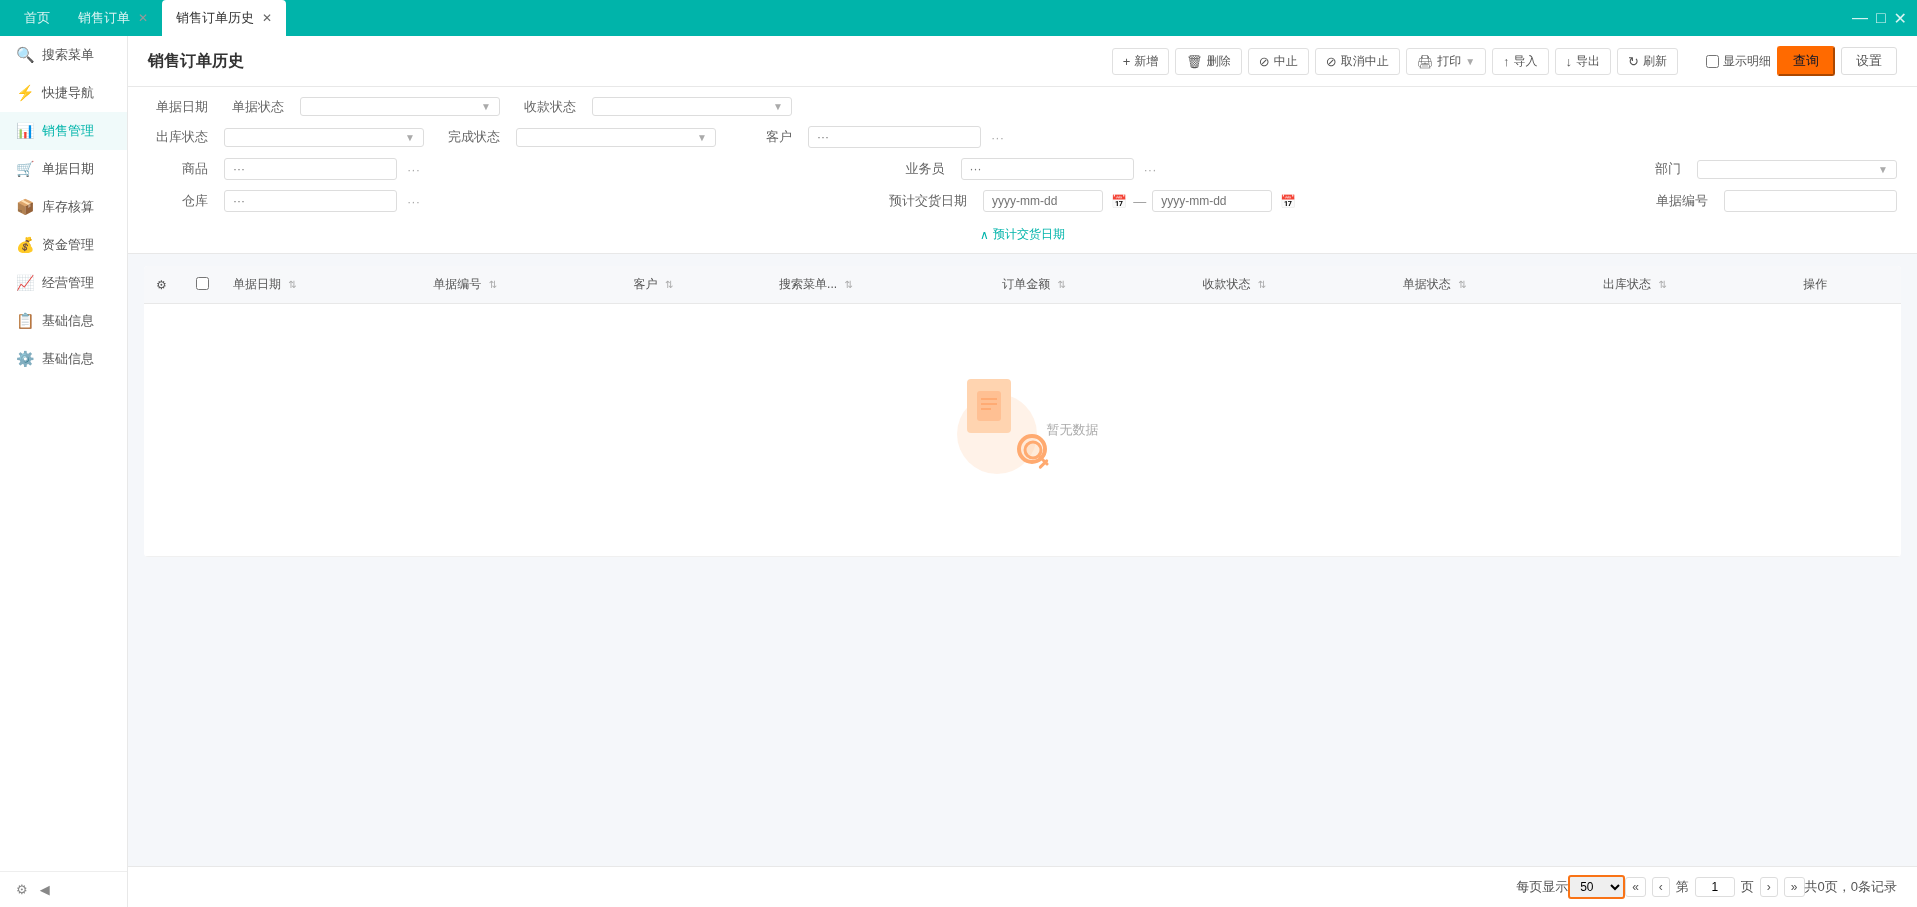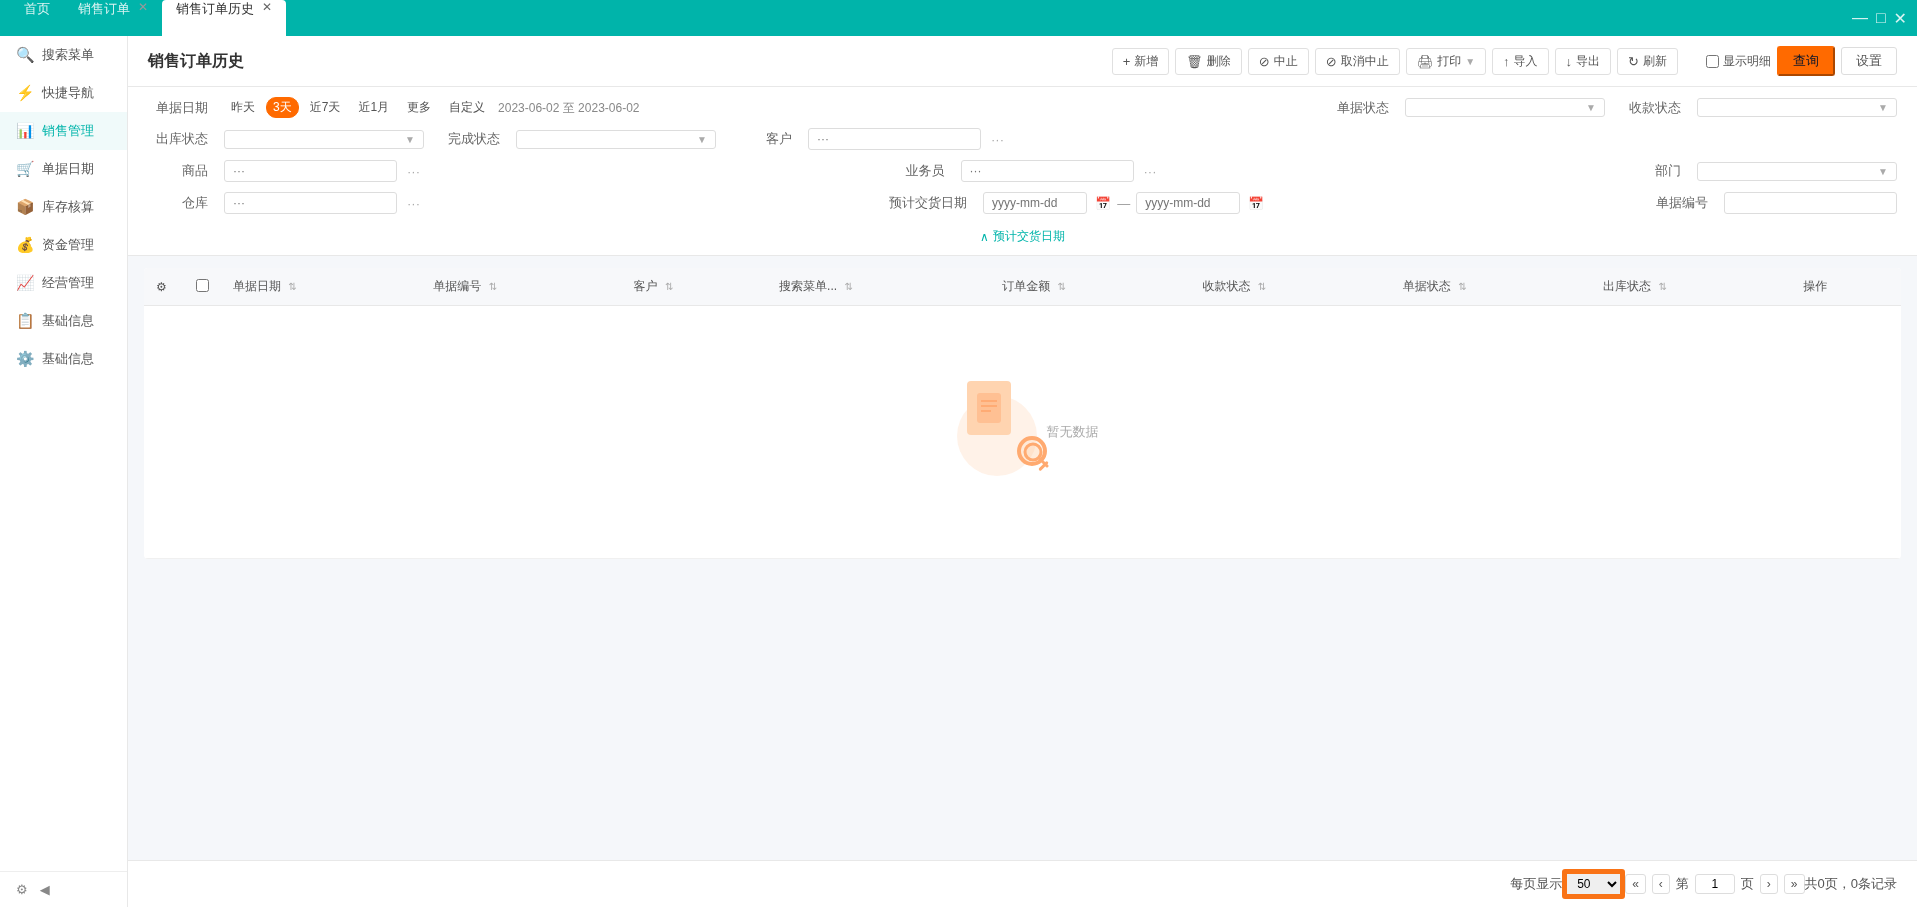--- a/index.html
+++ b/index.html
@@ -1,20 +1,20 @@
 <!DOCTYPE html>
 <html><head>
   <meta charset="utf-8">
   <style>
     * { box-sizing: border-box; margin: 0; padding: 0; }
     body { font-family: 'Microsoft YaHei', Arial, sans-serif; font-size: 13px; background: #f5f5f5; color: #333; display: flex; flex-direction: column; height: 100vh; overflow: hidden; }
 
     
     .top-bar { background: #00b4aa; display: flex; align-items: center; height: 36px; padding: 0 10px; flex-shrink: 0; }
-    .tab-item { display: flex; align-items: flex-start; padding: 0 14px; height: 36px; color: rgba(255,255,255,0.85); cursor: pointer; font-size: 13px; position: relative; }
+    .tab-item { display: flex; align-items: center; padding: 0 14px; height: 36px; color: rgba(255,255,255,0.85); cursor: pointer; font-size: 13px; position: relative; }
     .tab-item.active { background: #fff; color: #333; border-radius: 4px 4px 0 0; }
     .tab-item .close-btn { margin-left: 8px; font-size: 12px; color: #999; cursor: pointer; }
     .tab-item.active .close-btn { color: #666; }
     .top-right { margin-left: auto; display: flex; align-items: center; gap: 8px; }
     .top-right-icon { color: rgba(255,255,255,0.85); cursor: pointer; font-size: 16px; }
 
     
     .main-layout { display: flex; flex: 1; overflow: hidden; }
 
     
@@ -46,38 +46,38 @@
     .filter-field { display: flex; align-items: center; gap: 6px; flex: 1; }
     .date-quick { display: flex; align-items: center; gap: 4px; font-size: 12px; }
     .date-btn { padding: 1px 6px; border-radius: 3px; cursor: pointer; color: #555; border: 1px solid transparent; }
     .date-btn.active { background: #ff6a00; color: #fff; border-radius: 10px; border-color: #ff6a00; }
     .date-range-text { font-size: 12px; color: #888; margin-top: 2px; }
     .filter-select { display: flex; align-items: center; border: 1px solid #ddd; border-radius: 3px; padding: 3px 8px; min-width: 160px; background: #fff; cursor: pointer; justify-content: space-between; font-size: 12px; color: #999; }
     .filter-select-wide { min-width: 200px; }
     .filter-input { border: 1px solid #ddd; border-radius: 3px; padding: 3px 8px; min-width: 160px; font-size: 12px; color: #999; }
     .filter-dots { color: #aaa; cursor: pointer; margin-left: 4px; }
     .collapse-btn { display: flex; align-items: center; justify-content: center; color: #00b4aa; cursor: pointer; font-size: 12px; gap: 4px; width: 100%; padding-top: 4px; }
-    .date-input { border: 1px solid #ddd; border-radius: 3px; padding: 3px 8px; width: 104px; font-size: 12px; color: #bbb; }
+    .date-input { border: 1px solid #ddd; border-radius: 3px; padding: 3px 8px; width: 120px; font-size: 12px; color: #bbb; }
     .date-sep { color: #999; }
     .cal-icon { color: #bbb; cursor: pointer; margin-left: 2px; }
 
     
     .table-area { flex: 1; overflow: auto; padding: 12px 16px; background: #f5f7fa; }
     .data-table { width: 100%; border-collapse: collapse; background: #fff; border-radius: 4px; overflow: hidden; }
     .data-table th { background: #f7f8fa; border-bottom: 1px solid #e8e8e8; padding: 10px 12px; text-align: left; font-size: 12px; color: #555; font-weight: normal; white-space: nowrap; }
     .data-table td { border-bottom: 1px solid #f0f0f0; padding: 10px 12px; font-size: 12px; color: #555; }
     .data-table th .sort-icon { display: inline-block; margin-left: 4px; color: #aaa; font-size: 10px; }
     .th-gear { width: 40px; text-align: center; cursor: pointer; color: #aaa; }
     .th-check { width: 36px; text-align: center; }
     .empty-area { display: flex; flex-direction: row; align-items: center; justify-content: center; padding: 60px 0; }
     .empty-text { color: #aaa; font-size: 13px; }
 
     
     .footer { background: #fff; border-top: 1px solid #e8e8e8; padding: 8px 20px; display: flex; align-items: center; justify-content: flex-end; flex-shrink: 0; font-size: 13px; color: #555; }
-    .page-size-select { border: 5px solid #f97316; border-radius: 3px; padding: 2px 6px; font-size: 12px; cursor: pointer; }
+    .page-size-select { border: 2px solid #f97316; border-radius: 3px; padding: 2px 6px; font-size: 12px; cursor: pointer; }
     .page-nav { display: flex; align-items: center; gap: 6px; }
     .page-nav-btn { padding: 2px 6px; border: 1px solid #ddd; border-radius: 3px; cursor: pointer; color: #555; background: #fff; font-size: 12px; }
     .page-num-input { width: 40px; border: 1px solid #ddd; border-radius: 3px; padding: 2px 4px; text-align: center; font-size: 12px; }
 
     
     .empty-illustration { position: relative; width: 100px; height: 100px; margin-bottom: 12px; }
     .empty-circle { width: 80px; height: 80px; border-radius: 50%; background: rgba(255,165,100,0.15); position: absolute; bottom: 0; left: 10px; }
     .empty-doc { width: 44px; height: 54px; background: #ffd4b0; border-radius: 4px; position: absolute; top: 5px; left: 20px; display: flex; align-items: center; justify-content: center; }
     .empty-search { width: 30px; height: 30px; border-radius: 50%; border: 4px solid #ffaa70; position: absolute; bottom: 10px; right: 0; background: rgba(255,200,150,0.2); }
     .empty-search::after { content: ''; width: 3px; height: 12px; background: #ffaa70; position: absolute; bottom: -10px; right: -2px; transform: rotate(45deg); border-radius: 2px; }
@@ -193,31 +193,20 @@
         </label>
         <button class="btn-primary">查询</button>
         <button class="btn-secondary">设置</button>
       </div>
     </div>
 
     <div class="filter-area">
 
       <div class="filter-row">
         <span class="filter-label">单据日期</span>
-        <div class="filter-field">
-          <div class="date-quick">
-            <span class="date-btn">昨天</span>
-            <span class="date-btn active">3天</span>
-            <span class="date-btn">近7天</span>
-            <span class="date-btn">近1月</span>
-            <span class="date-btn">更多</span>
-            <span class="date-btn">自定义</span>
-          </div>
-          <div class="date-range-text">2023-06-02 至 2023-06-02</div>
-        </div>
 
         <span class="filter-label">单据状态</span>
         <div class="filter-select filter-select-wide">
           <span style="color:#bbb;font-size:12px;"></span>
           <span style="color:#aaa;font-size:10px;">▼</span>
         </div>
 
         <span class="filter-label">收款状态</span>
         <div class="filter-select filter-select-wide">
           <span style="color:#bbb;font-size:12px;"></span>

